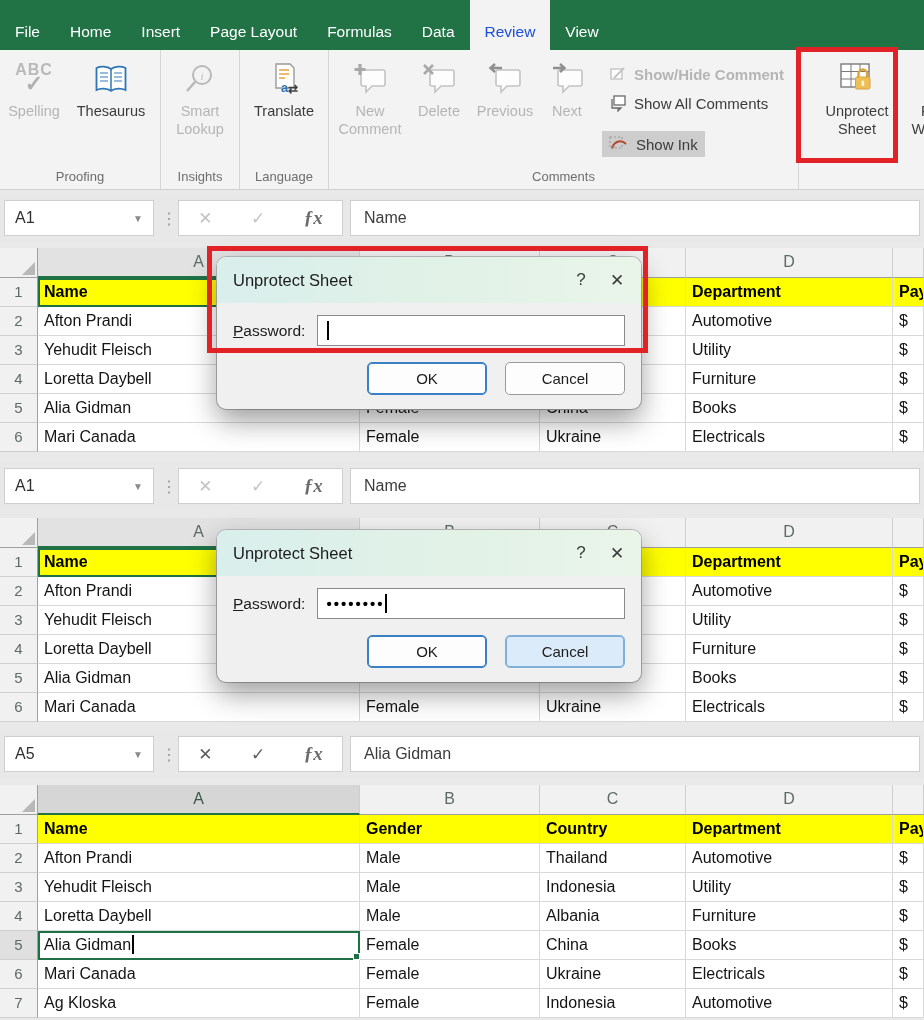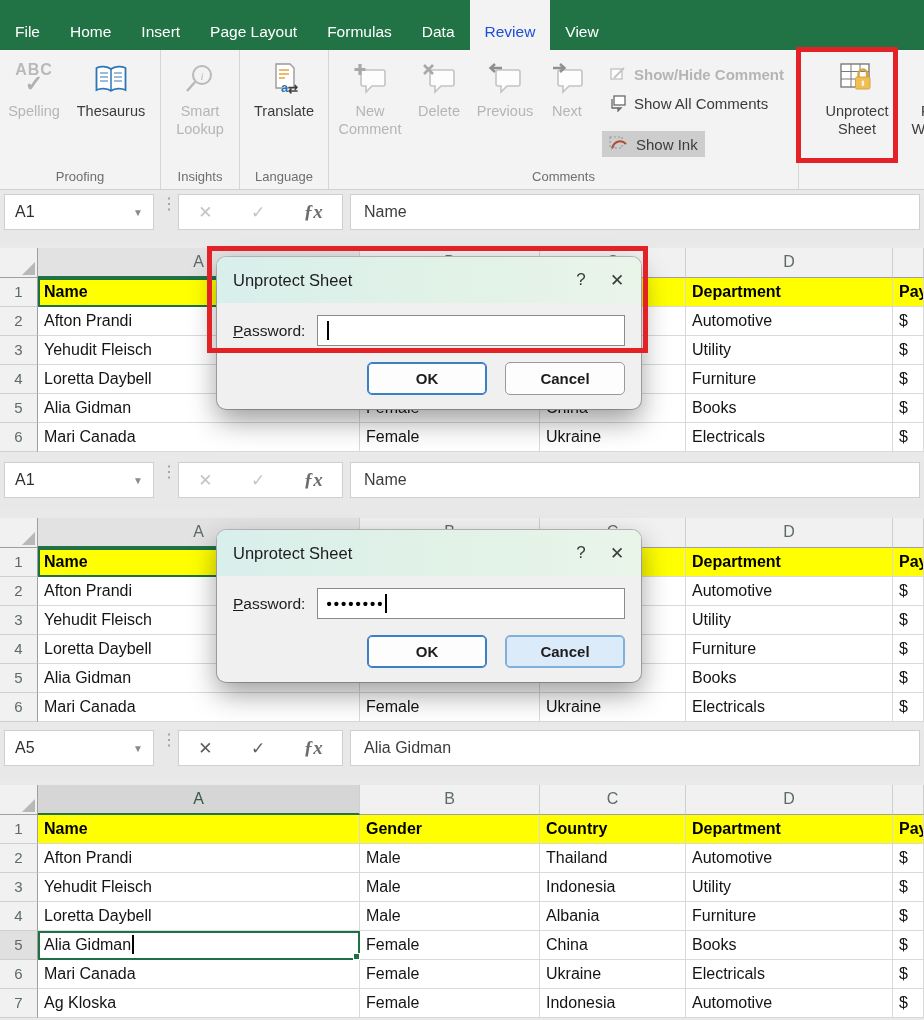--- a/index.html
+++ b/index.html
@@ -22,21 +22,21 @@
   .bigbtn.disabled{color:#b5b5b5;}
   .iconbox{height:38px;display:flex;align-items:center;justify-content:center;}
   .abcword{font-size:16px;font-weight:bold;color:#b9b9b9;letter-spacing:1px;line-height:10px;}
   .abccheck{font-size:22px;color:#b0b0b0;line-height:18px;font-weight:bold;}
   .ccol{display:flex;flex-direction:column;gap:3px;padding:8px 4px 0 8px;}
   .smallbtn{display:flex;align-items:center;gap:7px;font-size:15px;height:26px;padding:0 7px;color:#3b3b3b;white-space:nowrap;}
   .smallbtn.disabled{color:#b5b5b5;font-weight:bold;}
   .smallbtn.pressed{background:#cdcdcd;width:fit-content;margin-top:12px;}
 
   
-  .fbar{position:absolute;left:0;width:100%;height:48px;background:#e8e8e8;display:flex;align-items:flex-start;padding:0 4px;box-sizing:border-box;gap:7px;}
+  .fbar{position:absolute;left:0;width:100%;height:48px;background:#e8e8e8;display:flex;align-items:center;padding:0 4px;box-sizing:border-box;gap:7px;}
   .namebox{width:150px;height:36px;background:#fff;border:1px solid #cfcfcf;display:flex;align-items:center;padding:0 10px;font-size:16px;color:#2f2f2f;box-sizing:border-box;}
   .nbcaret{margin-left:auto;color:#8a8a8a;font-size:10px;}
   .vdots{color:#9a9a9a;font-size:16px;width:10px;text-align:center;}
   .fxpanel{width:165px;height:36px;background:#fff;border:1px solid #cfcfcf;display:flex;align-items:center;justify-content:space-around;box-sizing:border-box;}
   .fmark{font-size:17px;color:#5f5f5f;}
   .fxpanel.dim .fmark{color:#c4c4c4;}
   .fx-fx{font-family:"Liberation Serif",serif;font-style:italic;font-weight:bold;font-size:19px;color:#6d6d6d;}
   .finput{flex:1;height:36px;background:#fff;border:1px solid #cfcfcf;display:flex;align-items:center;padding:0 13px;font-size:16px;color:#3c3c3c;box-sizing:border-box;}
 
   
@@ -58,21 +58,21 @@
   
   .dialog{position:absolute;width:424px;background:#f0f0f0;border-radius:9px;box-shadow:0 12px 28px rgba(0,0,0,.38),0 0 0 1px #bdbdbd;z-index:30;}
   .dlgtitle{height:46px;border-radius:9px 9px 0 0;background:linear-gradient(90deg,#d9efec 0%,#e2f2e6 60%,#eaf5ea 100%);display:flex;align-items:center;padding:0 6px 0 16px;}
   .dlgtitle .ttl{flex:1;font-size:16.5px;color:#1c1c1c;}
   .dlgbtnico{width:36px;text-align:center;font-size:17px;color:#3c3c3c;}
   .dlgbody{display:flex;align-items:center;gap:12px;padding:12px 16px 0;}
   .pwlabel{font-size:15.5px;color:#1c1c1c;}
   .pwlabel::first-letter{text-decoration:underline;}
   .pwinput{flex:1;height:31px;background:#fff;border:1px solid #8a8a8a;display:flex;align-items:center;padding:0 8px;box-sizing:border-box;}
   .pwdots{font-size:15px;font-weight:bold;letter-spacing:2px;color:#000;line-height:31px;}
-  .dlgbuttons{display:flex;justify-content:flex-end;gap:18px;padding:16px 16px 14px;font-weight:bold;}
+  .dlgbuttons{display:flex;justify-content:flex-end;gap:18px;padding:16px 16px 14px;}
   .dbtn{width:120px;height:33px;background:#fdfdfd;border:1px solid #9a9a9a;border-radius:5px;display:flex;align-items:center;justify-content:center;font-size:15px;color:#1c1c1c;box-sizing:border-box;}
   .dbtn.primary{border:1px solid #3b7fc4;box-shadow:inset 0 0 0 1px #3b7fc4;}
   .dbtn.cfocus{background:#dcebf9;border:1px solid #7fb0da;box-shadow:inset 0 0 0 1px #7fb0da;}
 
   .redbox{position:absolute;border:5px solid #e32227;box-sizing:border-box;z-index:40;pointer-events:none;}
 </style>
 </head>
 <body>
 
 <div id="page">

